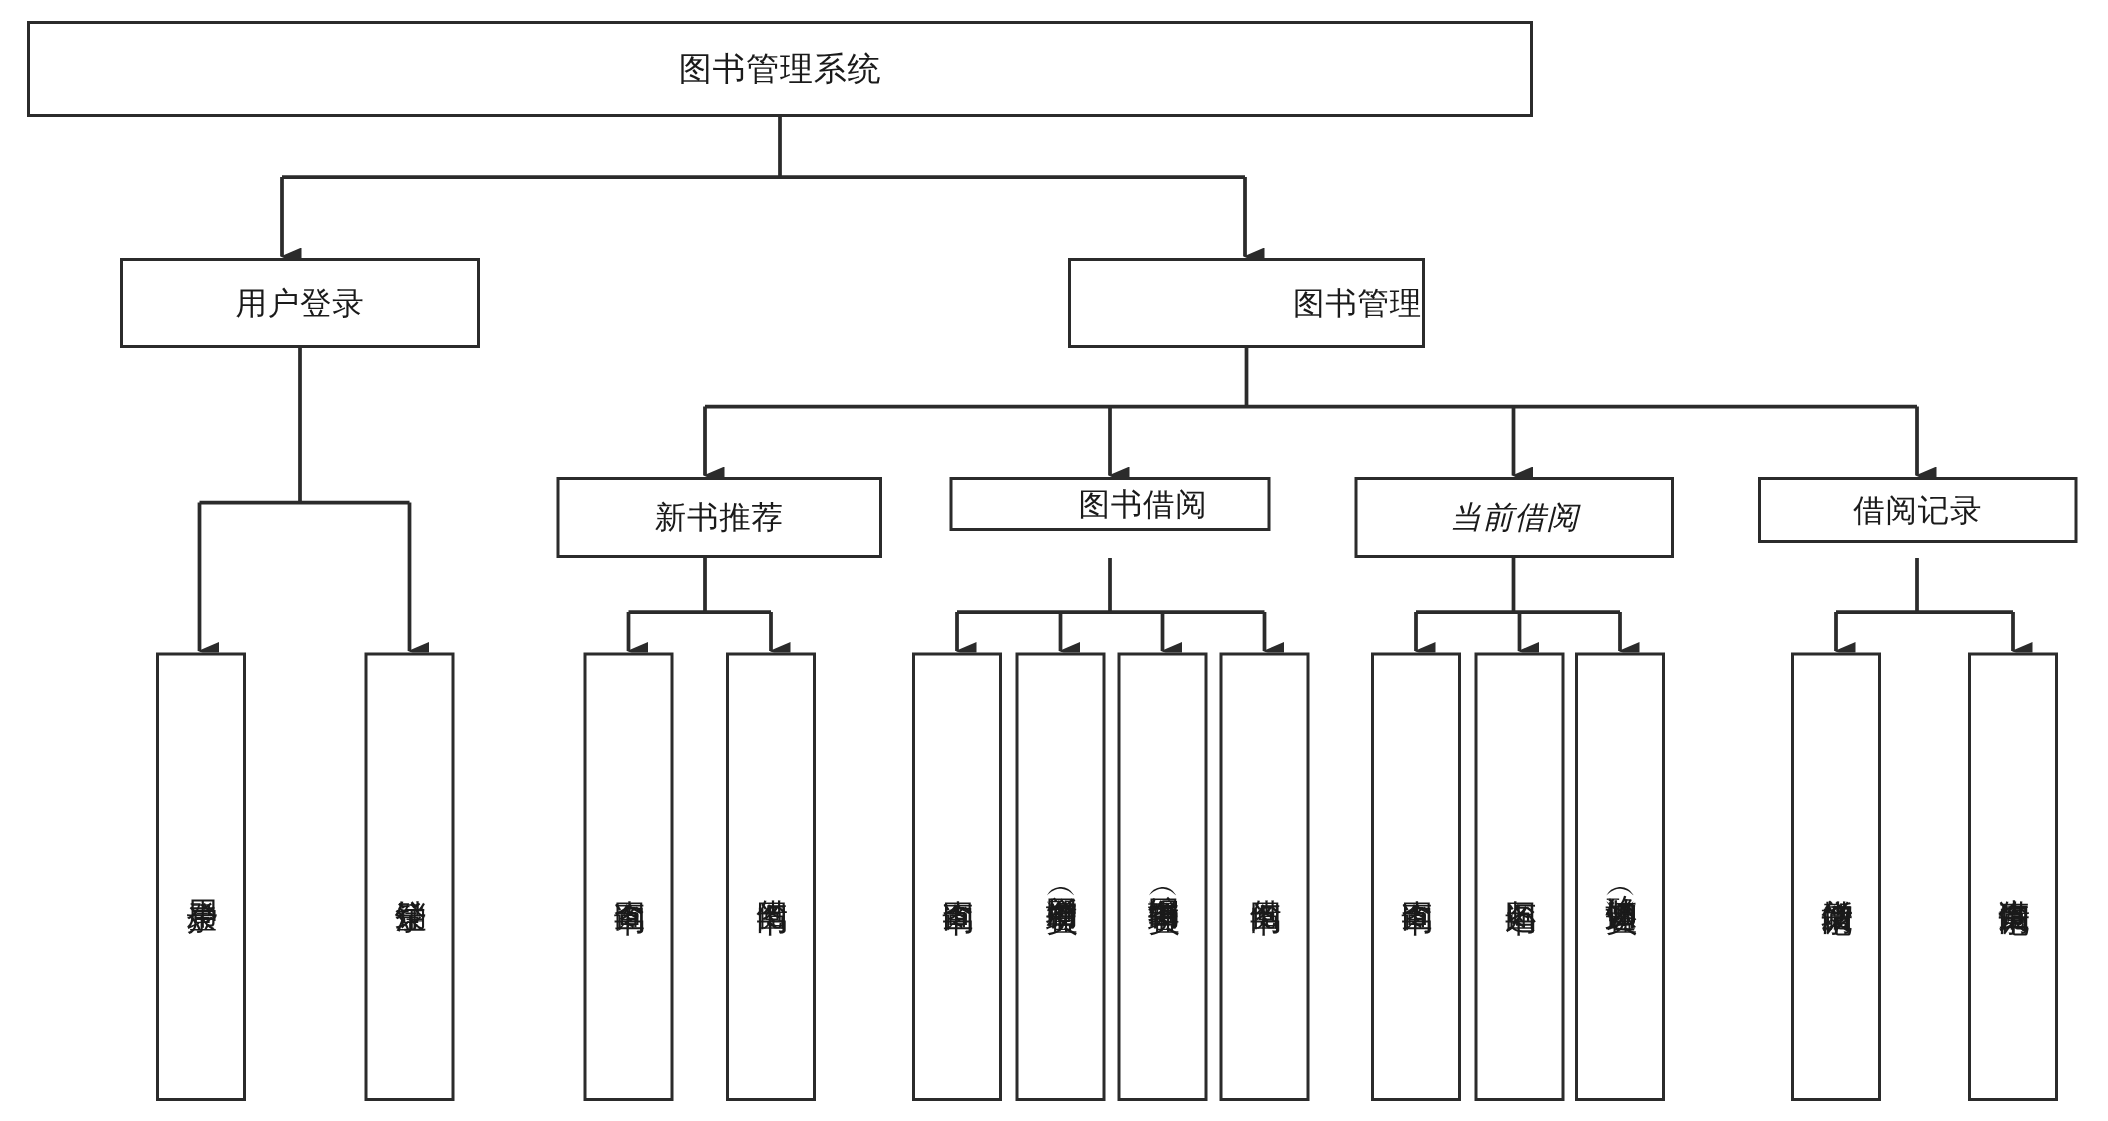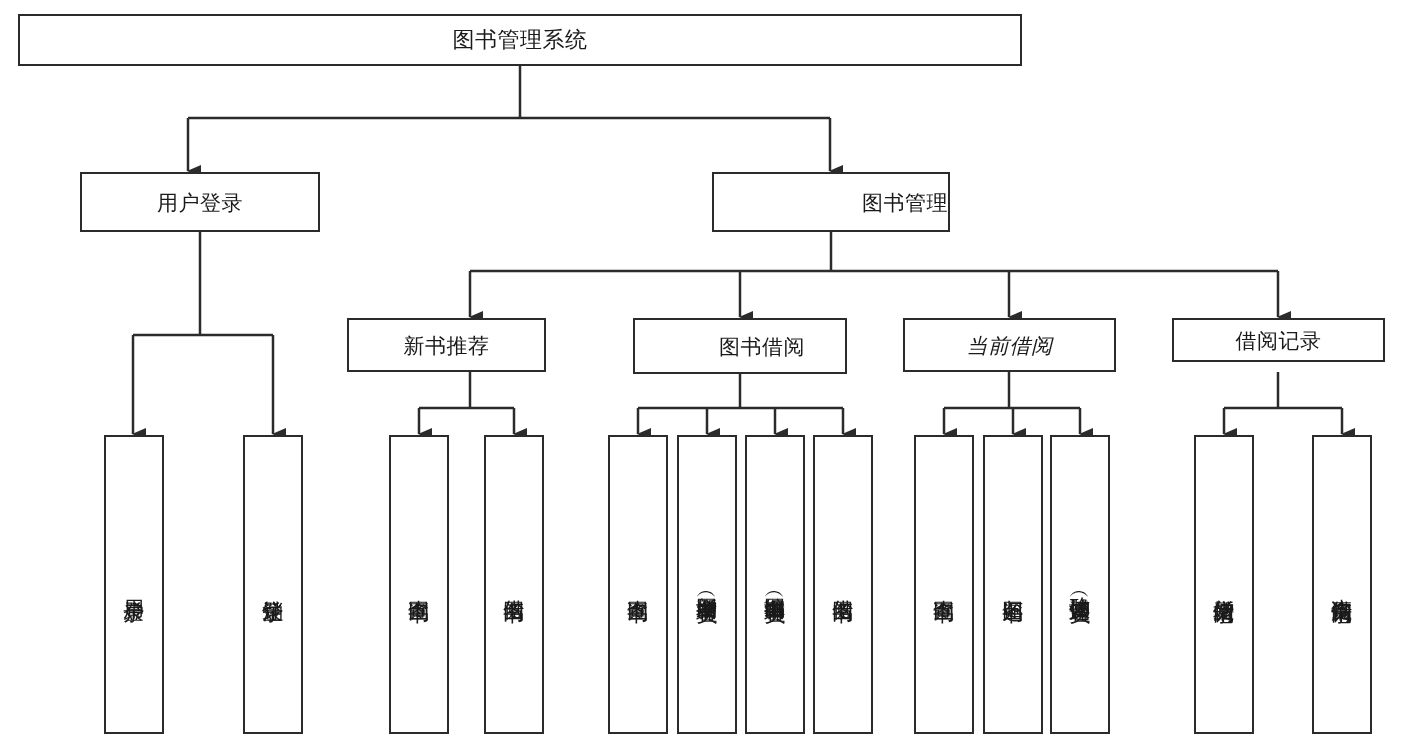--- a/index.html
+++ b/index.html
@@ -110,33 +110,33 @@
         <line x1="1013" y1="408" x2="1013" y2="434" marker-end="url(#arrow)"></line>
         <line x1="1080" y1="408" x2="1080" y2="434" marker-end="url(#arrow)"></line>
         <line x1="1278" y1="372" x2="1278" y2="408"></line>
         <line x1="1224" y1="408" x2="1342" y2="408"></line>
         <line x1="1224" y1="408" x2="1224" y2="434" marker-end="url(#arrow)"></line>
         <line x1="1342" y1="408" x2="1342" y2="434" marker-end="url(#arrow)"></line>
       </g>
   </svg>
 
   <div id="node-layer">
-      <div class="node root h" style="left: 18px; top: 14px; width: 1004px; height: 52px;">
+      <div class="node root h" style="left: 18px; top: 14px; width: 1004px; height: 64px;">
         <span class="lbl-h">图书管理系统</span>
       </div>
       <div class="node lvl2 h" style="left: 80px; top: 172px; width: 240px; height: 60px;">
         <span class="lbl-h">用户登录</span>
       </div>
       <div class="node lvl2 h" style="left: 712px; top: 172px; width: 238px; height: 60px; justify-content: flex-end;">
         <span class="lbl-h">图书管理</span>
       </div>
-      <div class="node lvl3 h" style="left: 347px; top: 318px; width: 199px; height: 54px;">
+      <div class="node lvl3 h" style="left: 371px; top: 318px; width: 217px; height: 54px;">
         <span class="lbl-h">新书推荐</span>
       </div>
-      <div class="node lvl3 h" style="left: 633px; top: 318px; width: 214px; height: 56px; padding-left: 44px;">
+      <div class="node lvl3 h" style="left: 633px; top: 318px; width: 214px; height: 36px; padding-left: 44px;">
         <span class="lbl-h">图书借阅</span>
       </div>
       <div class="node lvl3 h" style="left: 903px; top: 318px; width: 213px; height: 54px; font-style: italic;">
         <span class="lbl-h">当前借阅</span>
       </div>
       <div class="node lvl3 h" style="left: 1172px; top: 318px; width: 213px; height: 44px;">
         <span class="lbl-h">借阅记录</span>
       </div>
       <div class="node leaf v" style="left: 104px; top: 435px; width: 60px; height: 299px;">
         <span class="lbl-v">用户登录</span>

